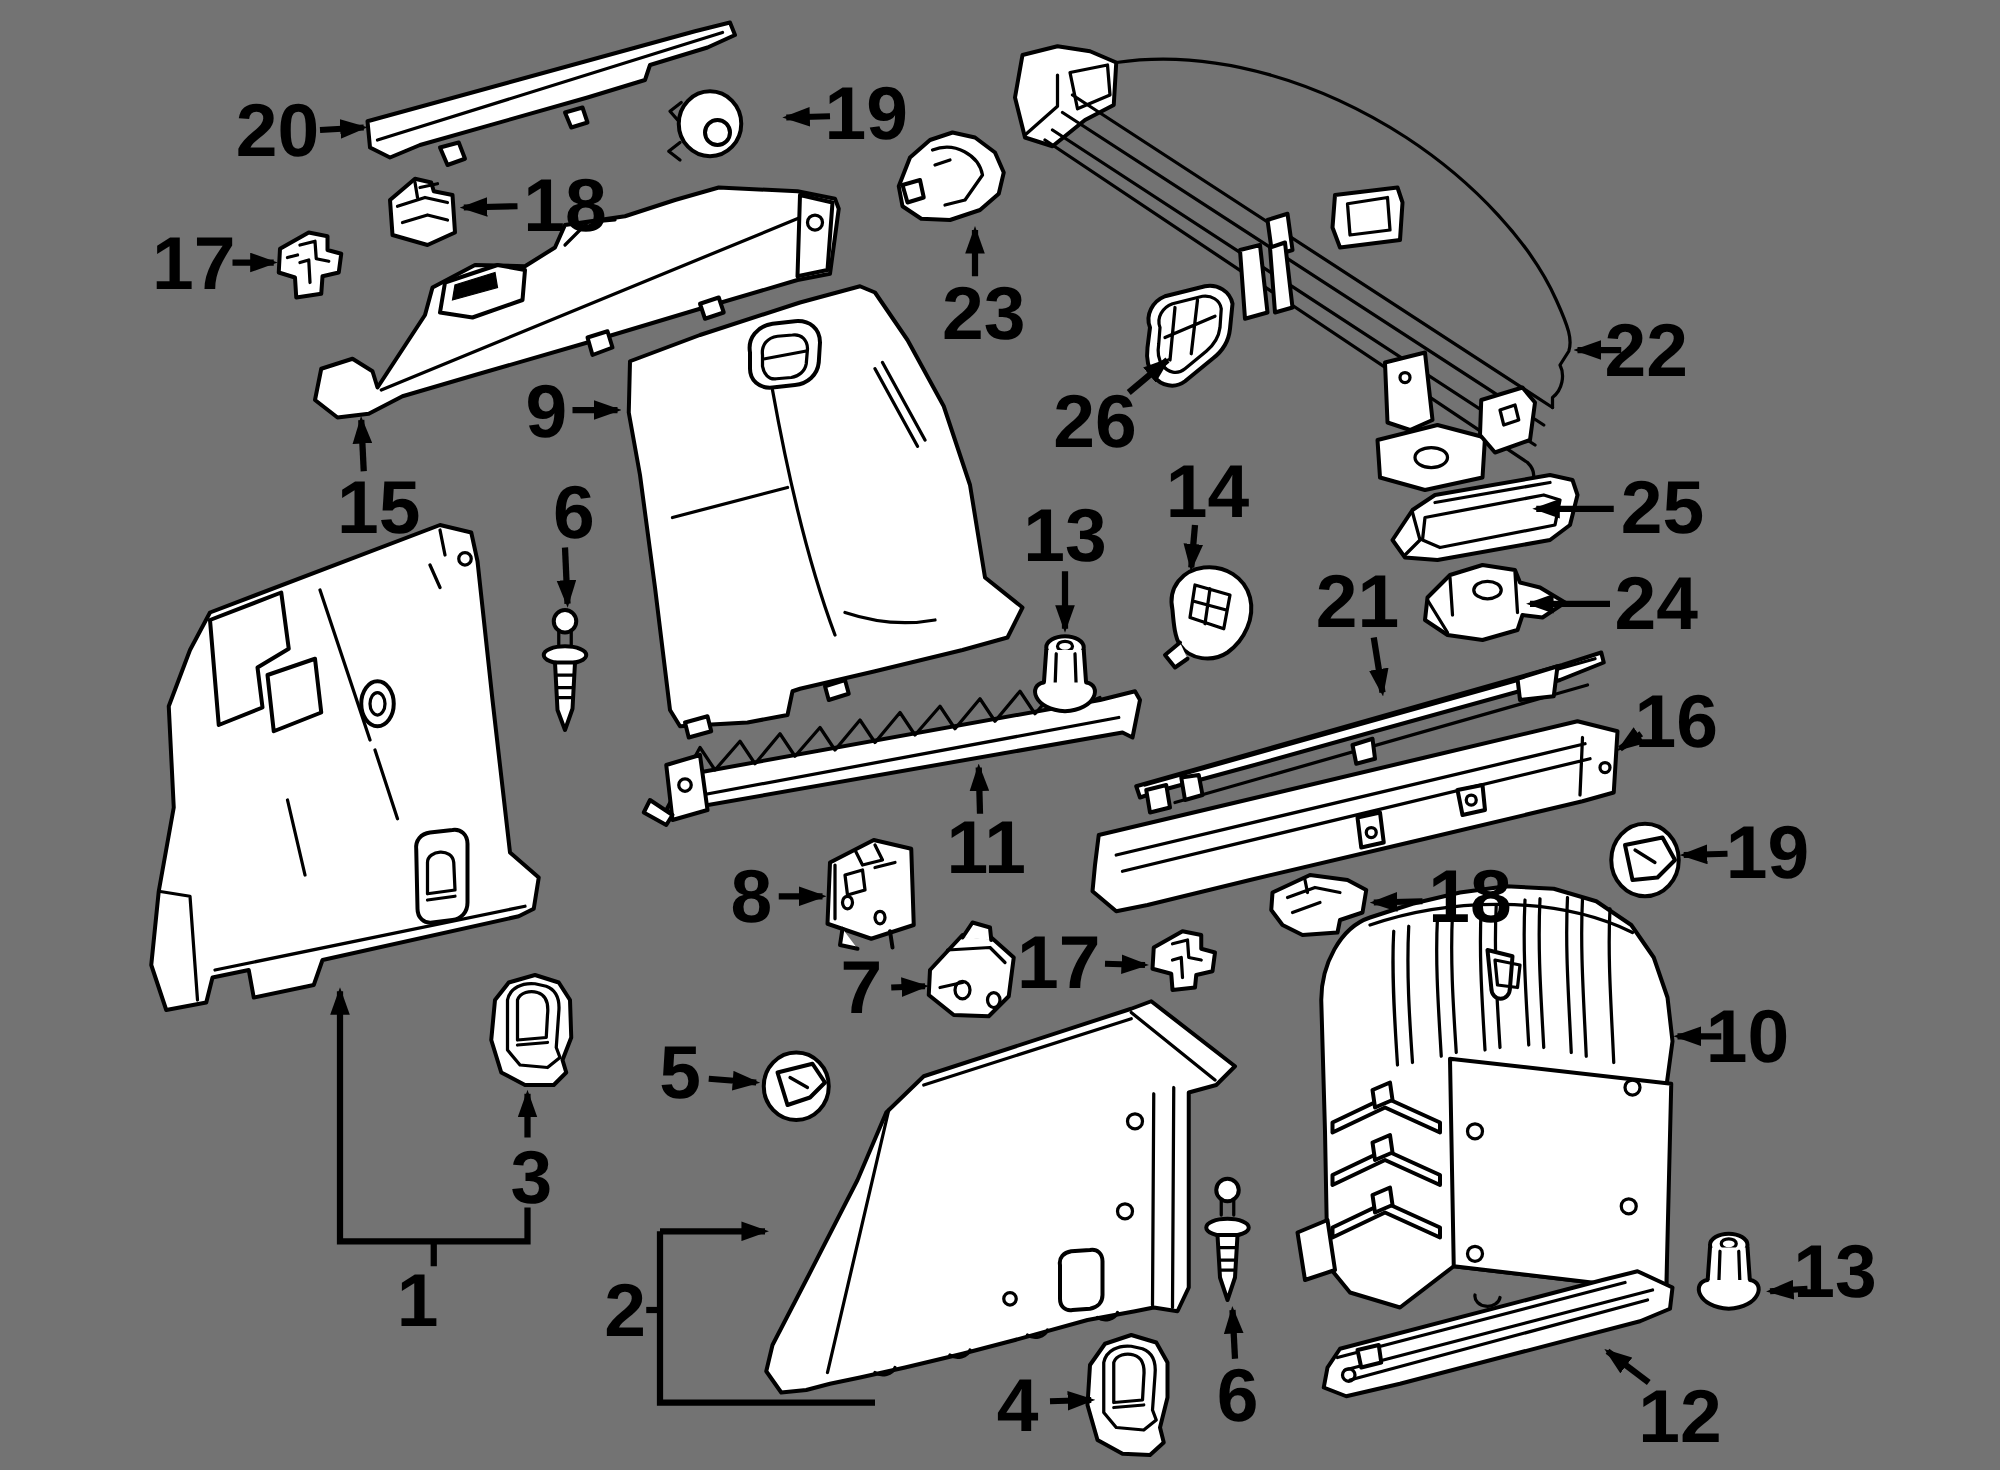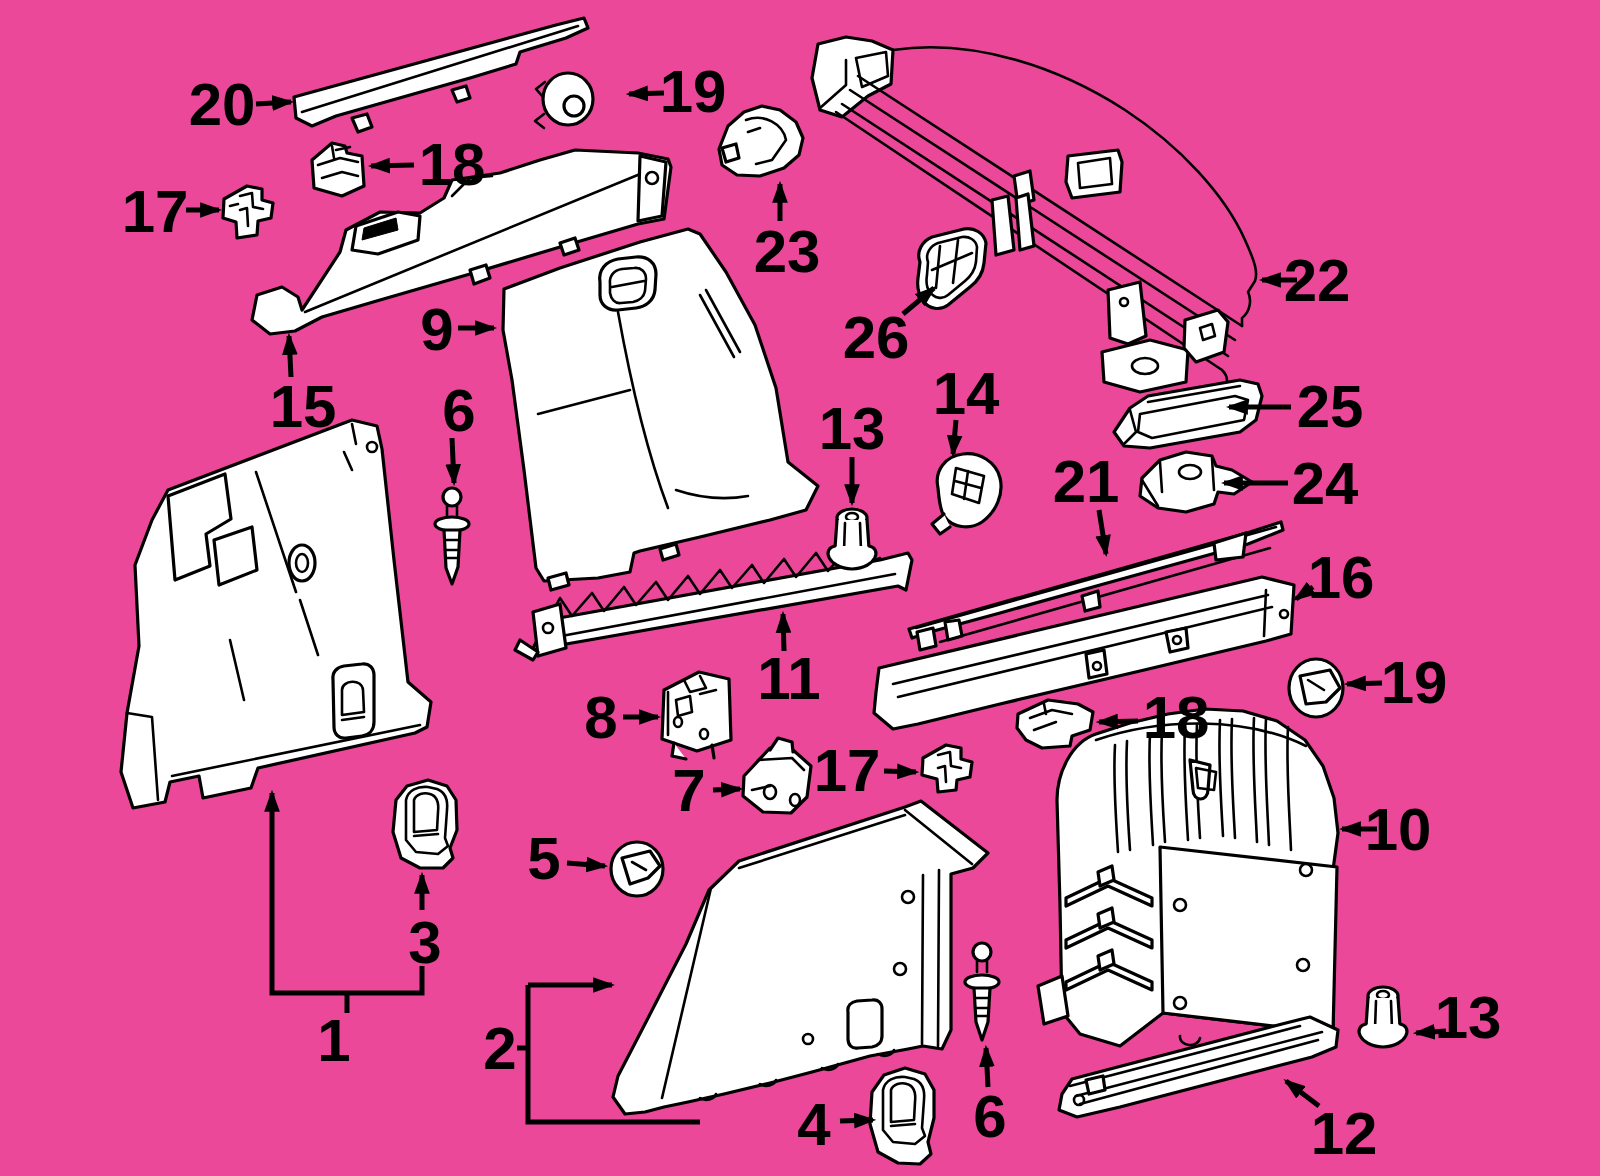--- a/index.html
+++ b/index.html
@@ -1,16 +1,16 @@
 <!DOCTYPE html>
 <html><head>
 <meta charset="utf-8">
 <style>
   html,body{margin:0;padding:0;background:#fff;}
-  #stage{position:relative;width:1600px;height:1176px;background:#ec4899;overflow:hidden;font-family:"Liberation Sans",sans-serif;}
+  #stage{position:relative;width:1600px;height:1176px;background:#737373;overflow:hidden;font-family:"Liberation Sans",sans-serif;}
   svg{position:absolute;left:0;top:0;}
   .p{fill:#ffffff;stroke:#000000;stroke-width:3.2;stroke-linejoin:round;stroke-linecap:round;}
   .t{fill:none;stroke:#000000;stroke-width:2.6;stroke-linejoin:round;stroke-linecap:round;}
   .d{fill:#000000;stroke:#000000;stroke-width:1;}
   .lead{stroke:#000000;stroke-width:5;fill:none;}
   .num{font:700 60px "Liberation Sans",sans-serif;fill:#000000;text-anchor:middle;dominant-baseline:central;}
 </style>
 </head>
 <body>
 

